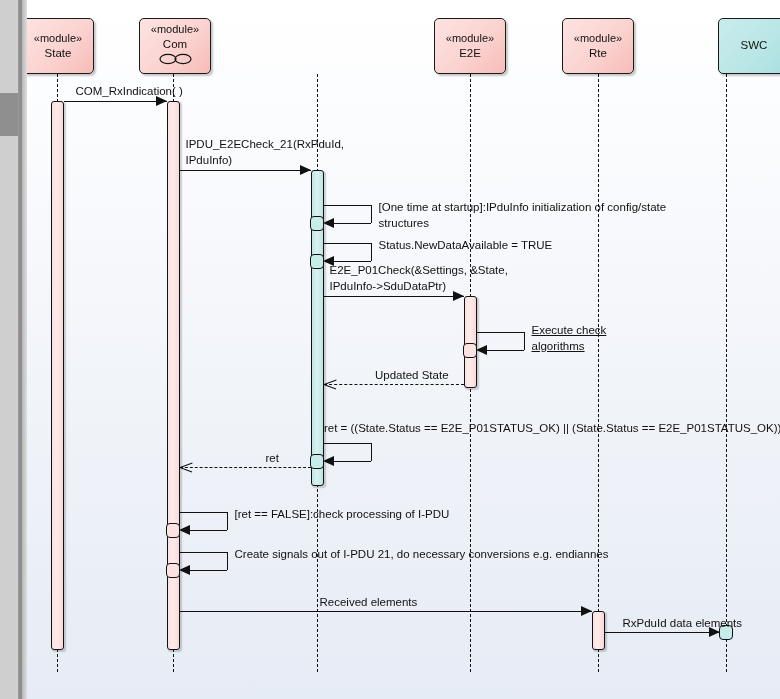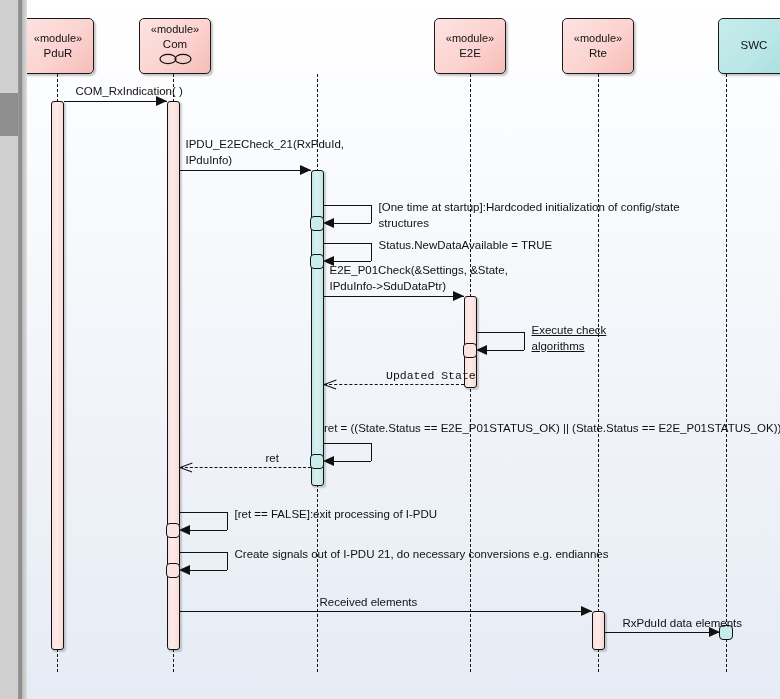--- a/index.html
+++ b/index.html
@@ -119,21 +119,21 @@
   <div class="canvas">
     <div class="canvas-inner" id="canvas-inner">
         <div class="lifeline" style="left: 30px; top: 74px; height: 598px;"></div>
         <div class="lifeline" style="left: 146px; top: 74px; height: 598px;"></div>
         <div class="lifeline" style="left: 290px; top: 74px; height: 598px;"></div>
         <div class="lifeline" style="left: 443px; top: 74px; height: 598px;"></div>
         <div class="lifeline" style="left: 571px; top: 74px; height: 598px;"></div>
         <div class="lifeline" style="left: 699px; top: 74px; height: 598px;"></div>
         <div class="head pink" style="left: -5px; top: 18px; width: 72px; height: 56px;">
           <div class="stereo">«module»</div>
-          <div class="nm">PduR</div>
+          <div class="nm">State</div>
         </div>
         <div class="head pink" style="left: 112px; top: 18px; width: 72px; height: 56px;">
           <div class="stereo">«module»</div>
           <div class="nm">Com</div>
           <div class="iface"><svg width="36" height="12" viewBox="0 0 36 12">
               <ellipse cx="11" cy="6" rx="8" ry="4.6" fill="none" stroke="#111" stroke-width="1.2"></ellipse>
               <ellipse cx="26" cy="6" rx="8" ry="4.6" fill="none" stroke="#111" stroke-width="1.2"></ellipse>
               <line x1="18" y1="6" x2="19" y2="6" stroke="#111" stroke-width="1.2"></line>
             </svg></div>
         </div>
@@ -163,21 +163,21 @@
           <div class="arrow-solid" style="left: 272.5px; top: 165px;"></div>
           <div class="lbl" style="left: 158.5px; top: 137px;">IPDU_E2ECheck_21(RxPduId,
 IPduInfo)</div>
         </div>
         <div style="position: absolute; left: 0px; top: 0px;">
           <div class="msg-line" style="left: 295.5px; top: 205px; width: 48px;"></div>
           <div class="v-line" style="left: 343.5px; top: 205px; height: 18px;"></div>
           <div class="msg-line" style="left: 306.5px; top: 223px; width: 37px;"></div>
           <div class="arrow-solid left" style="left: 295.5px; top: 218px;"></div>
           <div class="stub cyan" style="left: 283px; top: 216px;"></div>
-          <div class="lbl" style="left: 351.5px; top: 200px;">[One time at startup]:Hardcoded initialization of config/state
+          <div class="lbl" style="left: 351.5px; top: 200px;">[One time at startup]:IPduInfo initialization of config/state
 structures</div>
         </div>
         <div style="position: absolute; left: 0px; top: 0px;">
           <div class="msg-line" style="left: 295.5px; top: 243px; width: 48px;"></div>
           <div class="v-line" style="left: 343.5px; top: 243px; height: 18px;"></div>
           <div class="msg-line" style="left: 306.5px; top: 261px; width: 37px;"></div>
           <div class="arrow-solid left" style="left: 295.5px; top: 256px;"></div>
           <div class="stub cyan" style="left: 283px; top: 254px;"></div>
           <div class="lbl" style="left: 351.5px; top: 238px;">Status.NewDataAvailable = TRUE</div>
         </div>
@@ -192,42 +192,42 @@
           <div class="v-line" style="left: 496.5px; top: 332px; height: 18px;"></div>
           <div class="msg-line" style="left: 459.5px; top: 350px; width: 37px;"></div>
           <div class="arrow-solid left" style="left: 448.5px; top: 345px;"></div>
           <div class="stub pink" style="left: 436px; top: 343px;"></div>
           <div class="lbl" style="left: 504.5px; top: 323px; text-decoration: underline;">Execute check
 algorithms</div>
         </div>
         <div style="position: absolute; left: 0px; top: 0px;">
           <div class="msg-line dash" style="left: 296.5px; top: 384px; width: 140px;"></div>
           <div class="arrow-open" style="left: 296.5px; top: 378px;"></div>
-          <div class="lbl" style="left: 359px; top: 368px; font-family: Liberation Mono, monospace;">Updated State</div>
+          <div class="lbl" style="left: 348px; top: 368px;">Updated State</div>
         </div>
         <div style="position: absolute; left: 0px; top: 0px;">
           <div class="msg-line" style="left: 295.5px; top: 443px; width: 48px;"></div>
           <div class="v-line" style="left: 343.5px; top: 443px; height: 18px;"></div>
           <div class="msg-line" style="left: 306.5px; top: 461px; width: 37px;"></div>
           <div class="arrow-solid left" style="left: 295.5px; top: 456px;"></div>
           <div class="stub cyan" style="left: 283px; top: 454px;"></div>
           <div class="lbl" style="left: 297px; top: 421px;">ret = ((State.Status == E2E_P01STATUS_OK) || (State.Status == E2E_P01STATUS_OK))</div>
         </div>
         <div style="position: absolute; left: 0px; top: 0px;">
           <div class="msg-line dash" style="left: 152.5px; top: 467px; width: 131px;"></div>
           <div class="arrow-open" style="left: 152.5px; top: 461px;"></div>
           <div class="lbl" style="left: 238.5px; top: 451px;">ret</div>
         </div>
         <div style="position: absolute; left: 0px; top: 0px;">
           <div class="msg-line" style="left: 151.5px; top: 512px; width: 48px;"></div>
           <div class="v-line" style="left: 199.5px; top: 512px; height: 18px;"></div>
           <div class="msg-line" style="left: 162.5px; top: 530px; width: 37px;"></div>
           <div class="arrow-solid left" style="left: 151.5px; top: 525px;"></div>
           <div class="stub pink" style="left: 139px; top: 523px;"></div>
-          <div class="lbl" style="left: 207.5px; top: 507px;">[ret == FALSE]:exit processing of I-PDU</div>
+          <div class="lbl" style="left: 207.5px; top: 507px;">[ret == FALSE]:check processing of I-PDU</div>
         </div>
         <div style="position: absolute; left: 0px; top: 0px;">
           <div class="msg-line" style="left: 151.5px; top: 552px; width: 48px;"></div>
           <div class="v-line" style="left: 199.5px; top: 552px; height: 18px;"></div>
           <div class="msg-line" style="left: 162.5px; top: 570px; width: 37px;"></div>
           <div class="arrow-solid left" style="left: 151.5px; top: 565px;"></div>
           <div class="stub pink" style="left: 139px; top: 563px;"></div>
           <div class="lbl" style="left: 207.5px; top: 547px;">Create signals out of I-PDU 21, do necessary conversions e.g. endiannes</div>
         </div>
         <div style="position: absolute; left: 0px; top: 0px;">

